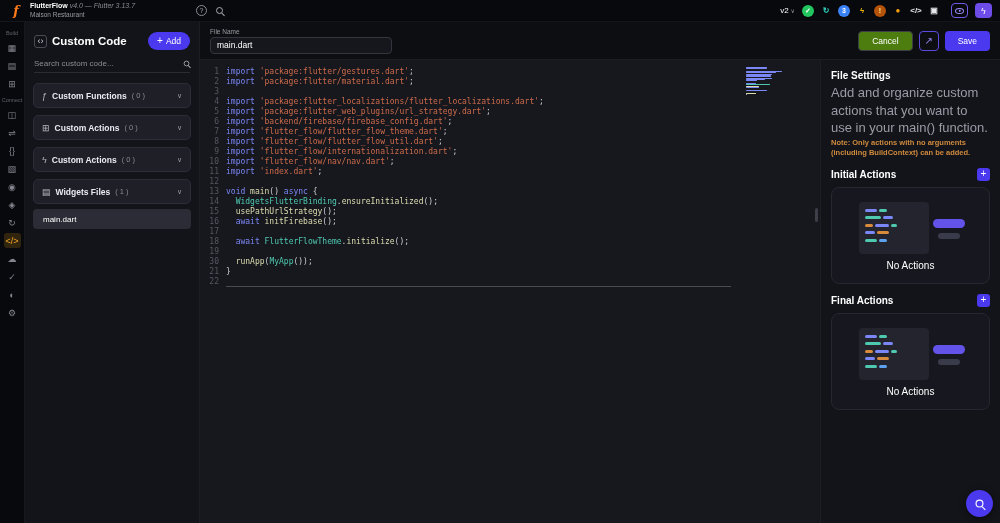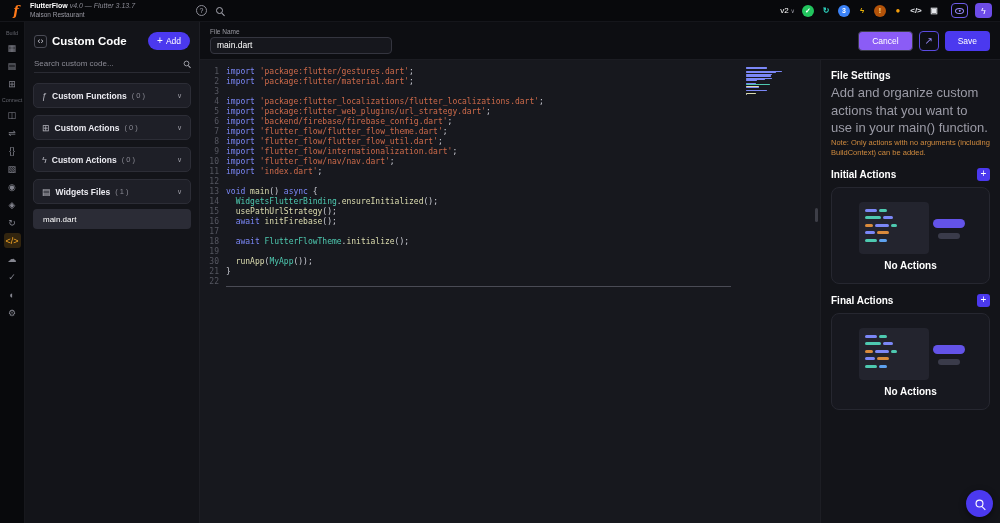--- a/index.html
+++ b/index.html
@@ -58,44 +58,44 @@
   .sec-chev { margin-left:auto; font-size:7px; color:#9a9aa3; }
   .file-item { margin-top:-2px; height:20px; background:#2b2c36; border-radius:4px; display:flex; align-items:center; padding:0 10px; font-size:8px; color:#fff; cursor:pointer; }
 
   
   .main-col { flex:1; display:flex; flex-direction:column; min-width:0; background:#0d0e12; }
   .editor-head { height:38px; flex:0 0 38px; display:flex; align-items:center; padding:0 10px; border-bottom:1px solid #1c1d23; }
   .fn-block { display:flex; flex-direction:column; gap:2px; }
   .fn-block label { font-size:6.5px; color:#9a9aa3; }
   .fn-input { width:182px; height:17px; background:#16171d; border:1px solid #34353f; border-radius:4px; color:#fff; font-size:8.5px; padding:0 6px; font-family:inherit; }
   .head-actions { margin-left:auto; display:flex; align-items:center; gap:6px; }
-  .cancel-btn { height:20px; padding:0 13px; border-radius:4px; background:#8b5cf6; border:1px solid #3c3d47; color:#fff; font-size:8.5px; cursor:pointer; font-family:inherit;margin-left:44px; }
+  .cancel-btn { height:20px; padding:0 13px; border-radius:4px; background:#4d7c0f; border:1px solid #3c3d47; color:#fff; font-size:8.5px; cursor:pointer; font-family:inherit;margin-left:44px; }
   .open-btn { width:20px; height:20px; border-radius:4px; background:transparent; border:1px solid #5b4be0; color:#9b8cff; font-size:10px; cursor:pointer; display:flex; align-items:center; justify-content:center; }
   .save-btn { height:20px; padding:0 13px; border-radius:4px; background:#4b39ef; border:none; color:#fff; font-size:8.5px; cursor:pointer; font-family:inherit; }
 
   .editor-row { flex:1; display:flex; min-height:0; }
   .editor { flex:1; background:#17181e; position:relative; padding-top:7px; display:flex; overflow:hidden; }
   .gutter { width:26px; text-align:right; padding-right:7px; color:#565761; font-family:"DejaVu Sans Mono", monospace; font-size:8px; }
   .ln, .cl { height:10px; line-height:10px; }
   .code { font-family:"DejaVu Sans Mono", monospace; font-size:8px; white-space:pre; flex:1; }
   .cursor-line { border-bottom:1px solid #4a4b55; max-width:505px; }
   .minimap { position:absolute; top:7px; right:16px; width:58px; }
   .mm-line { height:1px; margin-bottom:.35px; border-radius:.5px; }
   .scroll-thumb { position:absolute; right:2px; top:148px; width:3px; height:14px; background:#3d3e47; border-radius:2px; cursor:grab; }
 
   
   .right-panel { width:180px; background:#131419; border-left:1px solid #1d1e24; padding:10px 10px; overflow:hidden; }
   .rp-title { font-size:10px; font-weight:bold; color:#fff; margin-bottom:3px; }
   .rp-desc { font-size:13px; color:#9b9ba6; line-height:1.35; }
-  .rp-note { font-size:7.5px; color:#cf8a3e; line-height:1.35; font-weight:normal; margin-top:1px; }
+  .rp-note { font-size:7.5px; color:#cf8a3e; line-height:1.35; font-weight:bold; margin-top:1px; }
   .action-head { margin-top:10px; display:flex; align-items:center; }
   .action-head h3 { font-size:10px; font-weight:bold; color:#fff; }
   .plus-btn { margin-left:auto; width:13px; height:13px; background:#4b39ef; color:#fff; border:none; border-radius:3px; font-size:10px; line-height:1; display:flex; align-items:center; justify-content:center; cursor:pointer; }
   .action-card { margin-top:6px; background:#17181f; border:1px solid #262730; border-radius:8px; padding:14px 10px 12px; display:flex; flex-direction:column; align-items:center; }
-  .na-title { font-size:10px; font-weight:bold; color:#fff; margin-top:6px; }
+  .na-title { font-size:10px; font-weight:normal; color:#fff; margin-top:6px; }
   .na-text { font-size:7.5px; color:#9090a8; text-align:center; line-height:1.35; margin-top:3px; }
 
   .illus { position:relative; width:112px; height:52px; }
   .illus-card { position:absolute; left:4px; top:0; width:70px; height:52px; background:#23242e; border-radius:4px; padding:7px 6px; display:flex; flex-direction:column; gap:4.5px; }
   .irow { display:flex; gap:2px; }
   .irow i { height:3px; border-radius:1.5px; display:block; }
   .c1{background:#4ec9b0} .c2{background:#7b87f7} .c3{background:#d98b3c} .c4{background:#5ea2ef}
   .w6{width:6px}.w8{width:8px}.w10{width:10px}.w12{width:12px}.w14{width:14px}.w16{width:16px}
   .pill { position:absolute; right:2px; top:17px; width:32px; height:9px; border-radius:4.5px; background:#6353e8; }
   .pill2 { position:absolute; right:7px; top:31px; width:22px; height:6px; border-radius:3px; background:#3a3b4a; }

